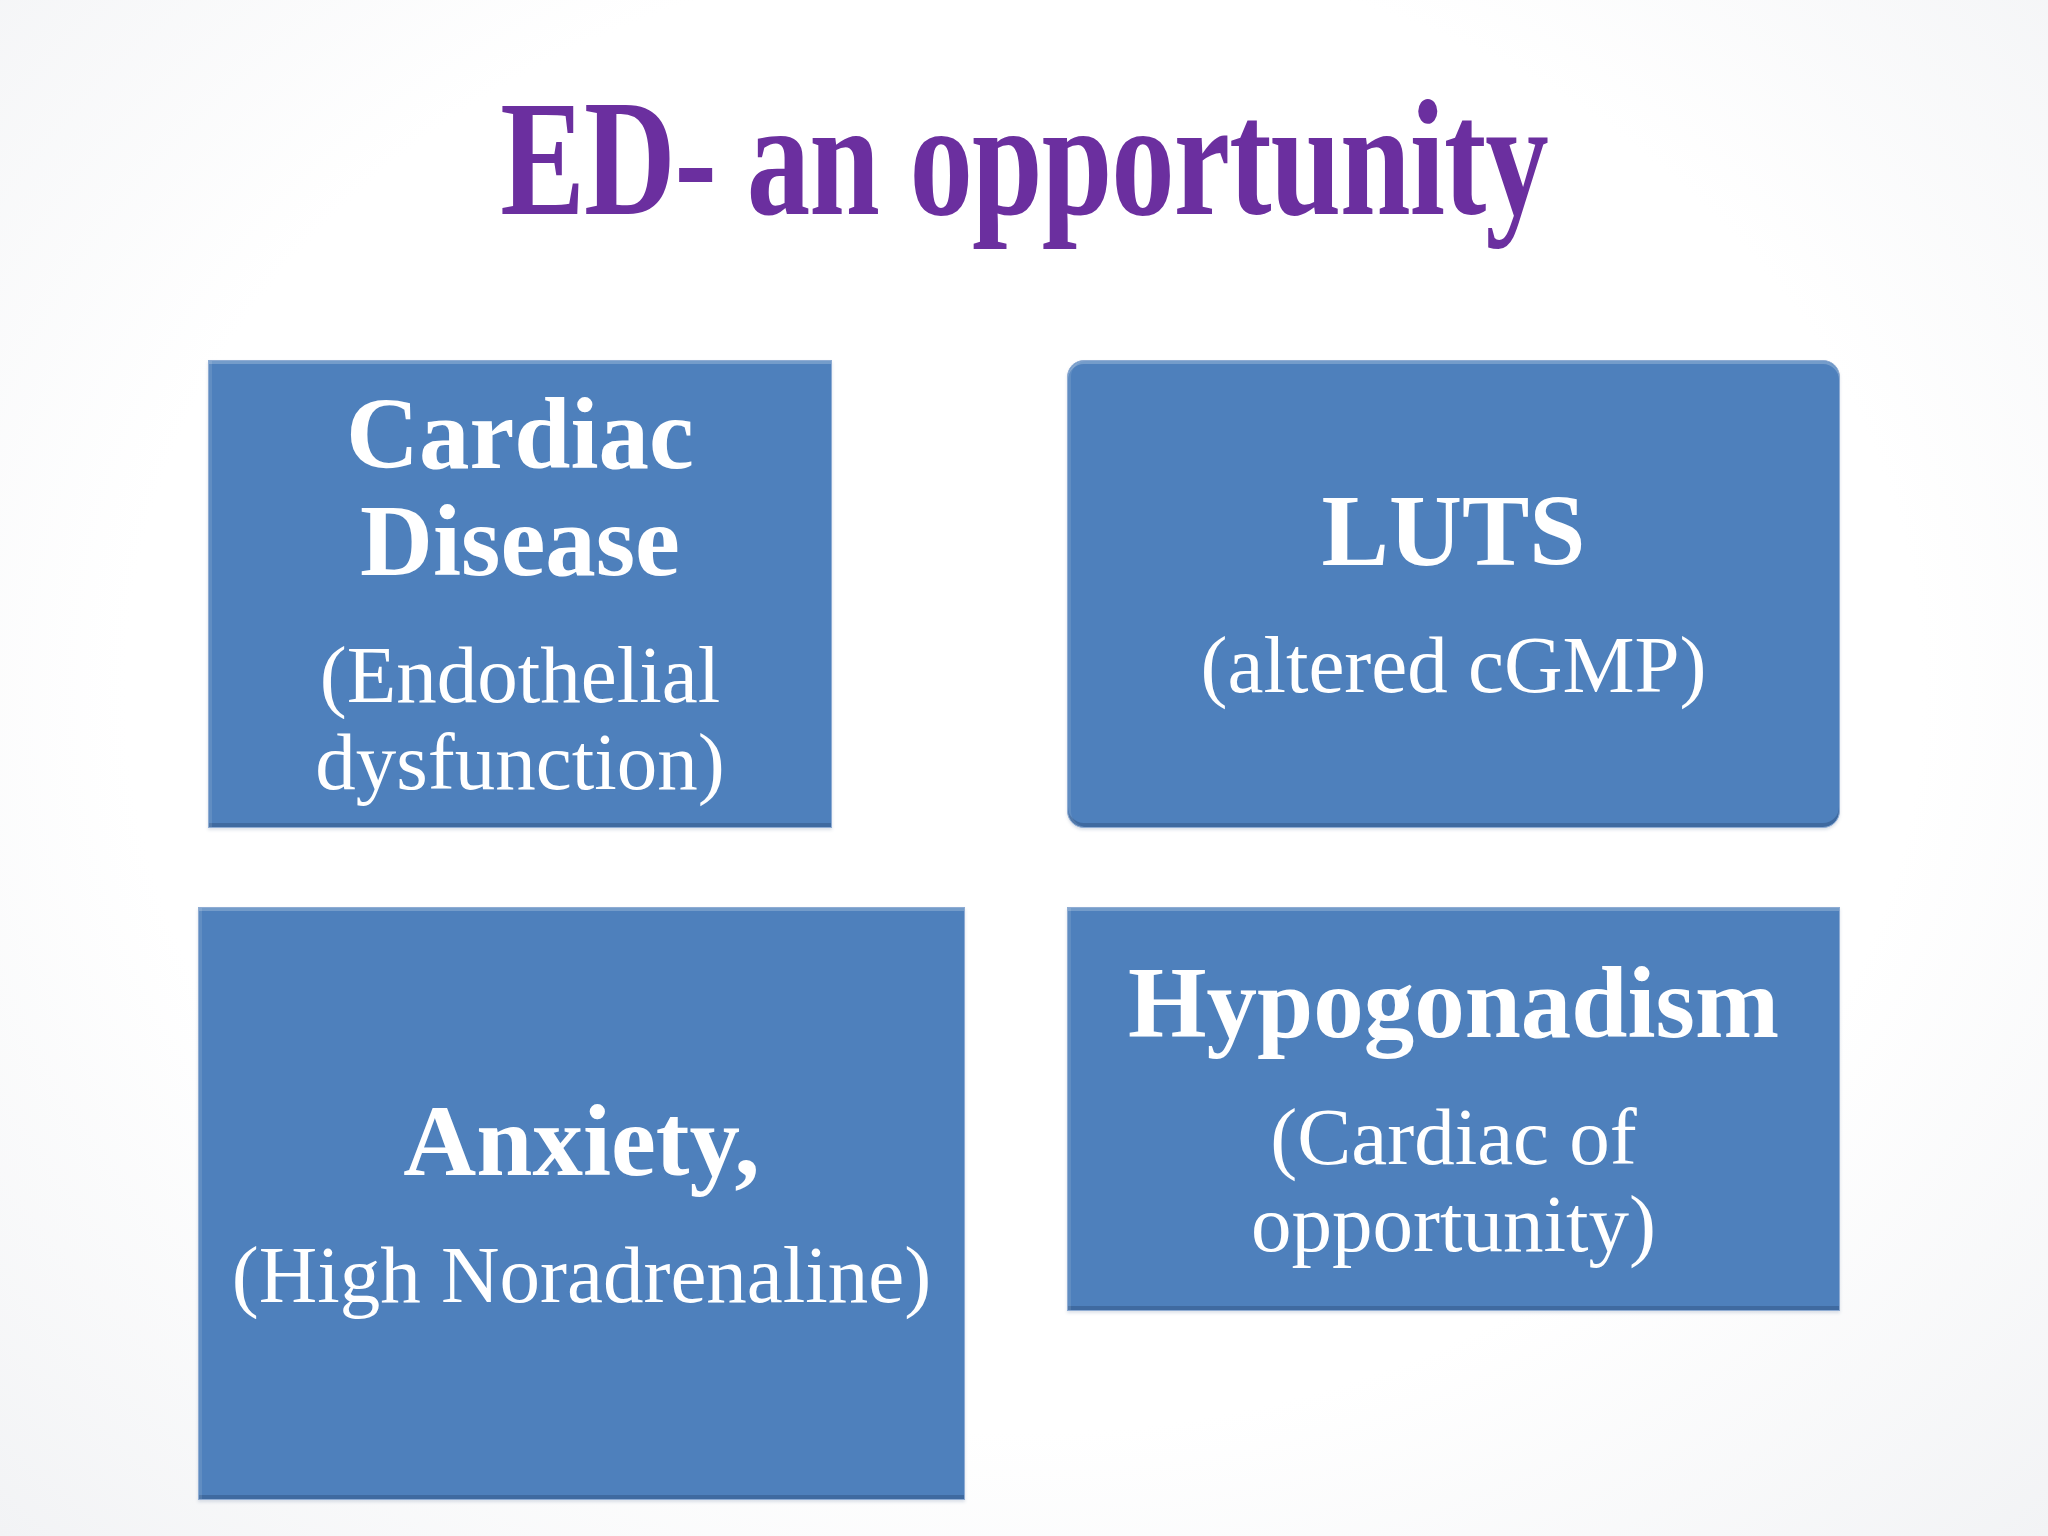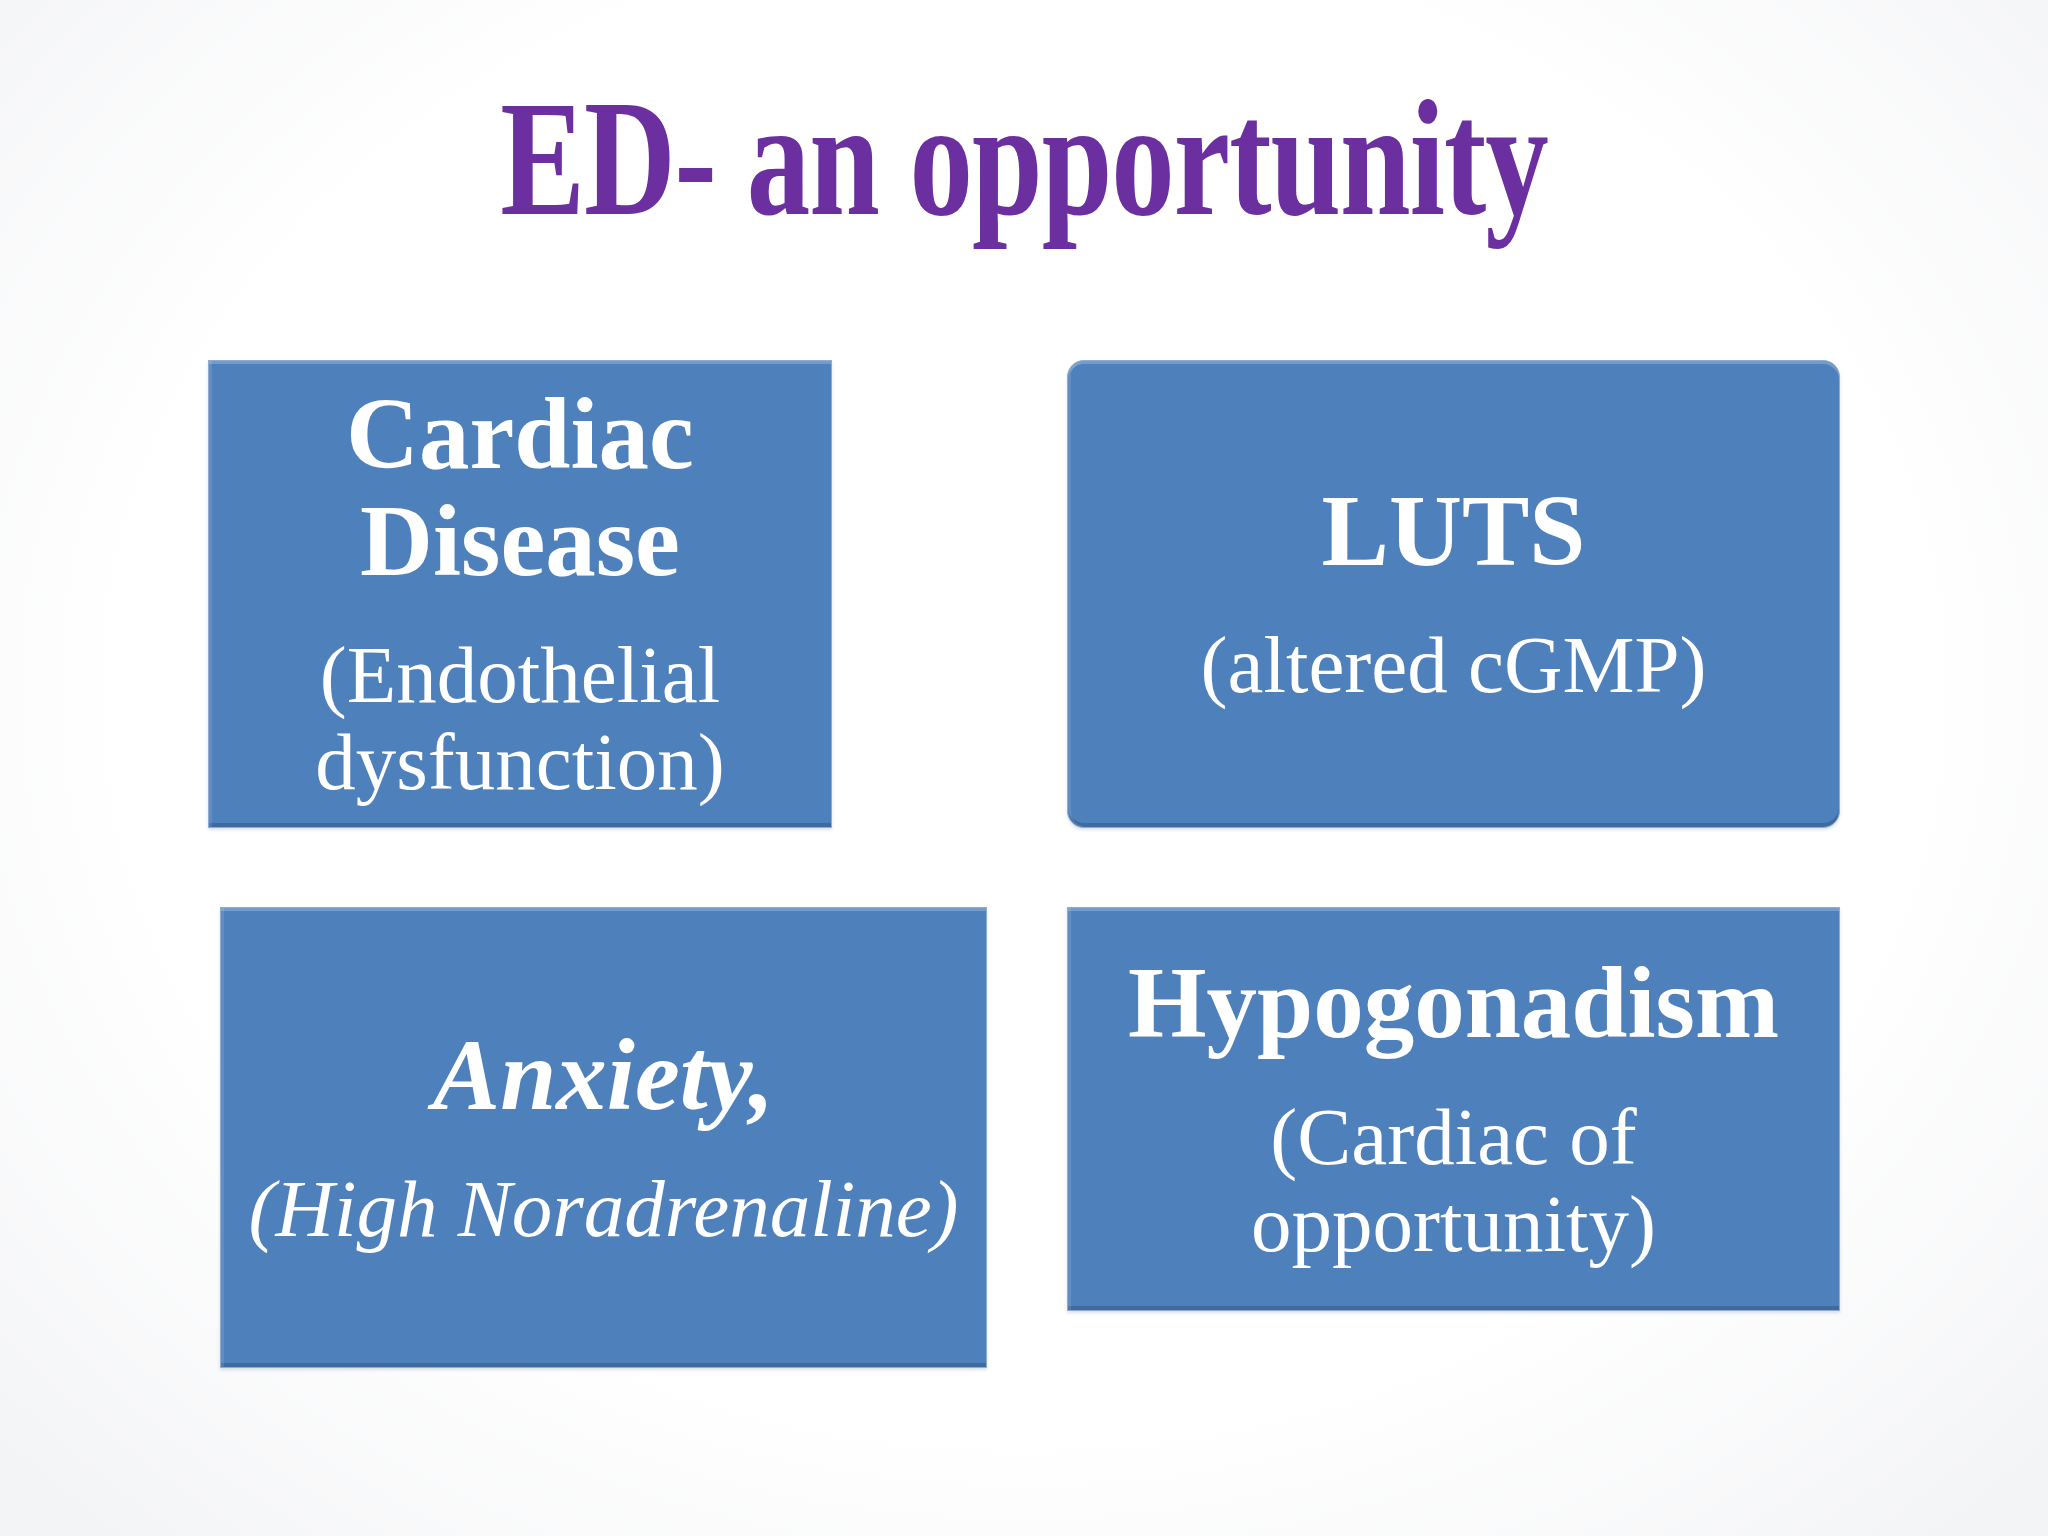--- a/index.html
+++ b/index.html
@@ -39,21 +39,21 @@
     box-shadow:
       inset 0 3px 0 rgba(255,255,255,0.22),
       inset 3px 0 0 rgba(255,255,255,0.10),
       inset 0 -4px 0 rgba(25,50,90,0.28),
       0 2px 3px rgba(120,140,170,0.25);
     padding: 0 10px;
     box-sizing: border-box;
   }
   .box-tl { left: 208px;  top: 360px; width: 624px; height: 468px; }
   .box-tr { left: 1067px; top: 360px; width: 773px; height: 468px; border-radius: 17px; }
-  .box-bl { left: 220px;  top: 907px; width: 767px; height: 461px; font-style: italic; }
+  .box-bl { left: 198px;  top: 907px; width: 767px; height: 593px; }
   .box-br { left: 1067px; top: 907px; width: 773px; height: 404px; }
   .heading {
     font-size: 101px;
     font-weight: bold;
     line-height: 1.05;
   }
   .heading > span { display: block; }
   .sub {
     margin-top: 38px;
     font-size: 81px;

